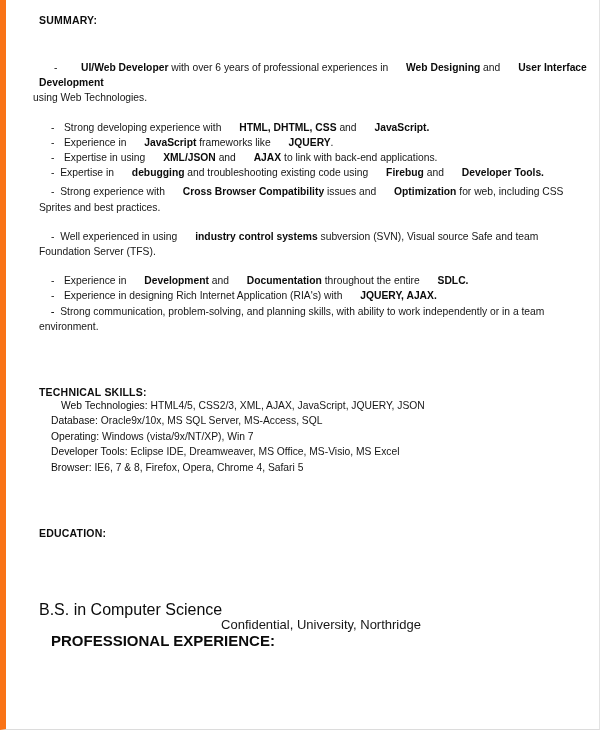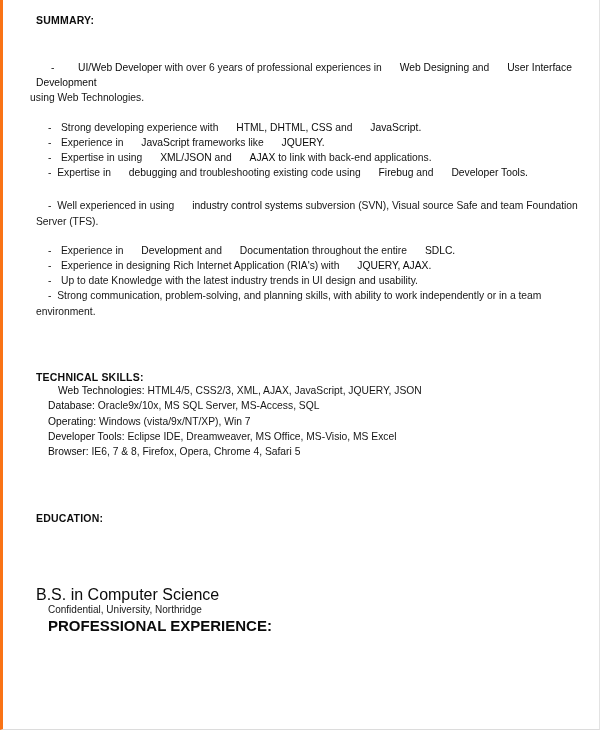--- a/index.html
+++ b/index.html
@@ -14,21 +14,21 @@
     font-family: "Liberation Sans", sans-serif;
     color: #111111;
     -webkit-font-smoothing: antialiased;
   }
   #page {
     position: relative;
     box-sizing: border-box;
     width: 600px;
     height: 730px;
     background: #ffffff;
-    border-left: 3px solid #f97316;
+    border-left: 6px solid #f97316;
     border-right: 1px solid #e3e3e3;
     border-bottom: 1px solid #dcdcdc;
     padding: 0;
     overflow: hidden;
   }
   .doc {
     position: absolute;
     left: 0;
     top: 0;
     right: 0;
@@ -63,44 +63,45 @@
     line-height: 15.2px;
     color: #161616;
     padding-left: 25px;
     position: relative;
   }
   .bul .dash {
     position: absolute;
     left: 12px;
     top: 0;
   }
-  b, .b { font-weight: normal; color: #0b0b0b; padding-left: 15px; }
+  b, .b { font-weight: bold; color: #0b0b0b; padding-left: 15px; }
   .gap-xs { height: 4px; }
   .gap-m  { height: 14px; }
   .gap-xl { height: 34px; }
   .gap-xxl { height: 52px; }
   .skill-line {
     font-size: 10.3px;
     line-height: 15.4px;
     color: #161616;
     padding-left: 12px;
   }
   .skill-line.first { padding-left: 22px; }
   .skill-line .label { font-weight: normal; color: #0b0b0b; }
   .edu-degree {
     font-size: 16px;
     font-weight: normal;
     line-height: 15.4px;
     color: #0b0b0b;
   }
   .edu-school {
-    font-size: 10px;
+    font-size: 13px;
     line-height: 15.4px;
     color: #161616;
     padding-left: 12px;
+    text-align: center;
   }
   .edu-next {
     font-size: 15px;
     font-weight: bold;
     line-height: 15.4px;
     color: #0b0b0b;
     padding-left: 12px;
   }
 </style>
 </head>
@@ -135,41 +136,43 @@
         <span><span>Expertise in using </span><b>XML/JSON</b><span> and </span><b>AJAX</b><span> to link with back-end applications.</span></span>
       </div>
     </div>
 
     <div class="para hang">
       <span>-</span><span>&nbsp; </span><span>Expertise in </span><b>debugging</b><span> and troubleshooting existing code using </span><b>Firebug</b><span> and </span><b>Developer Tools.</b>
     </div>
 
     <div class="gap-xs"></div>
 
+    <div class="para hang">
+      <span>-</span><span>&nbsp; </span><span>Strong experience with </span><b>Cross Browser Compatibility</b><span> issues and </span><b>Optimization</b><span> for web, including CSS Sprites and best practices.</span>
+    </div>
 
     <div class="gap-m"></div>
 
     <div class="para hang">
       <span>-</span><span>&nbsp; </span><span>Well experienced in using </span><b>industry control systems</b><span> subversion (SVN), Visual source Safe and team Foundation Server (TFS).</span>
     </div>
 
     <div class="gap-m"></div>
 
     <div>
       <div class="bul">
         <span class="dash">-</span>
         <span><span>Experience in </span><b>Development</b><span> and </span><b>Documentation</b><span> throughout the entire </span><b>SDLC.</b></span>
       </div>
       <div class="bul">
         <span class="dash">-</span>
         <span><span>Experience in designing Rich Internet Application (RIA's) with </span><b>JQUERY, AJAX.</b></span>
       </div>
       <div class="bul">
         <span class="dash">-</span>
-        <span>Up to date Knowledge with the latest industry trends in UI design and usability.</span>
       </div>
     </div>
 
     <div class="para hang">
       <span>-</span><span>&nbsp; </span><span>Strong communication, problem-solving, and planning skills, with ability to work independently or in a team environment.</span>
     </div>
 
     <div class="gap-xxl"></div>
 
     <div class="section-head">TECHNICAL SKILLS:</div>

